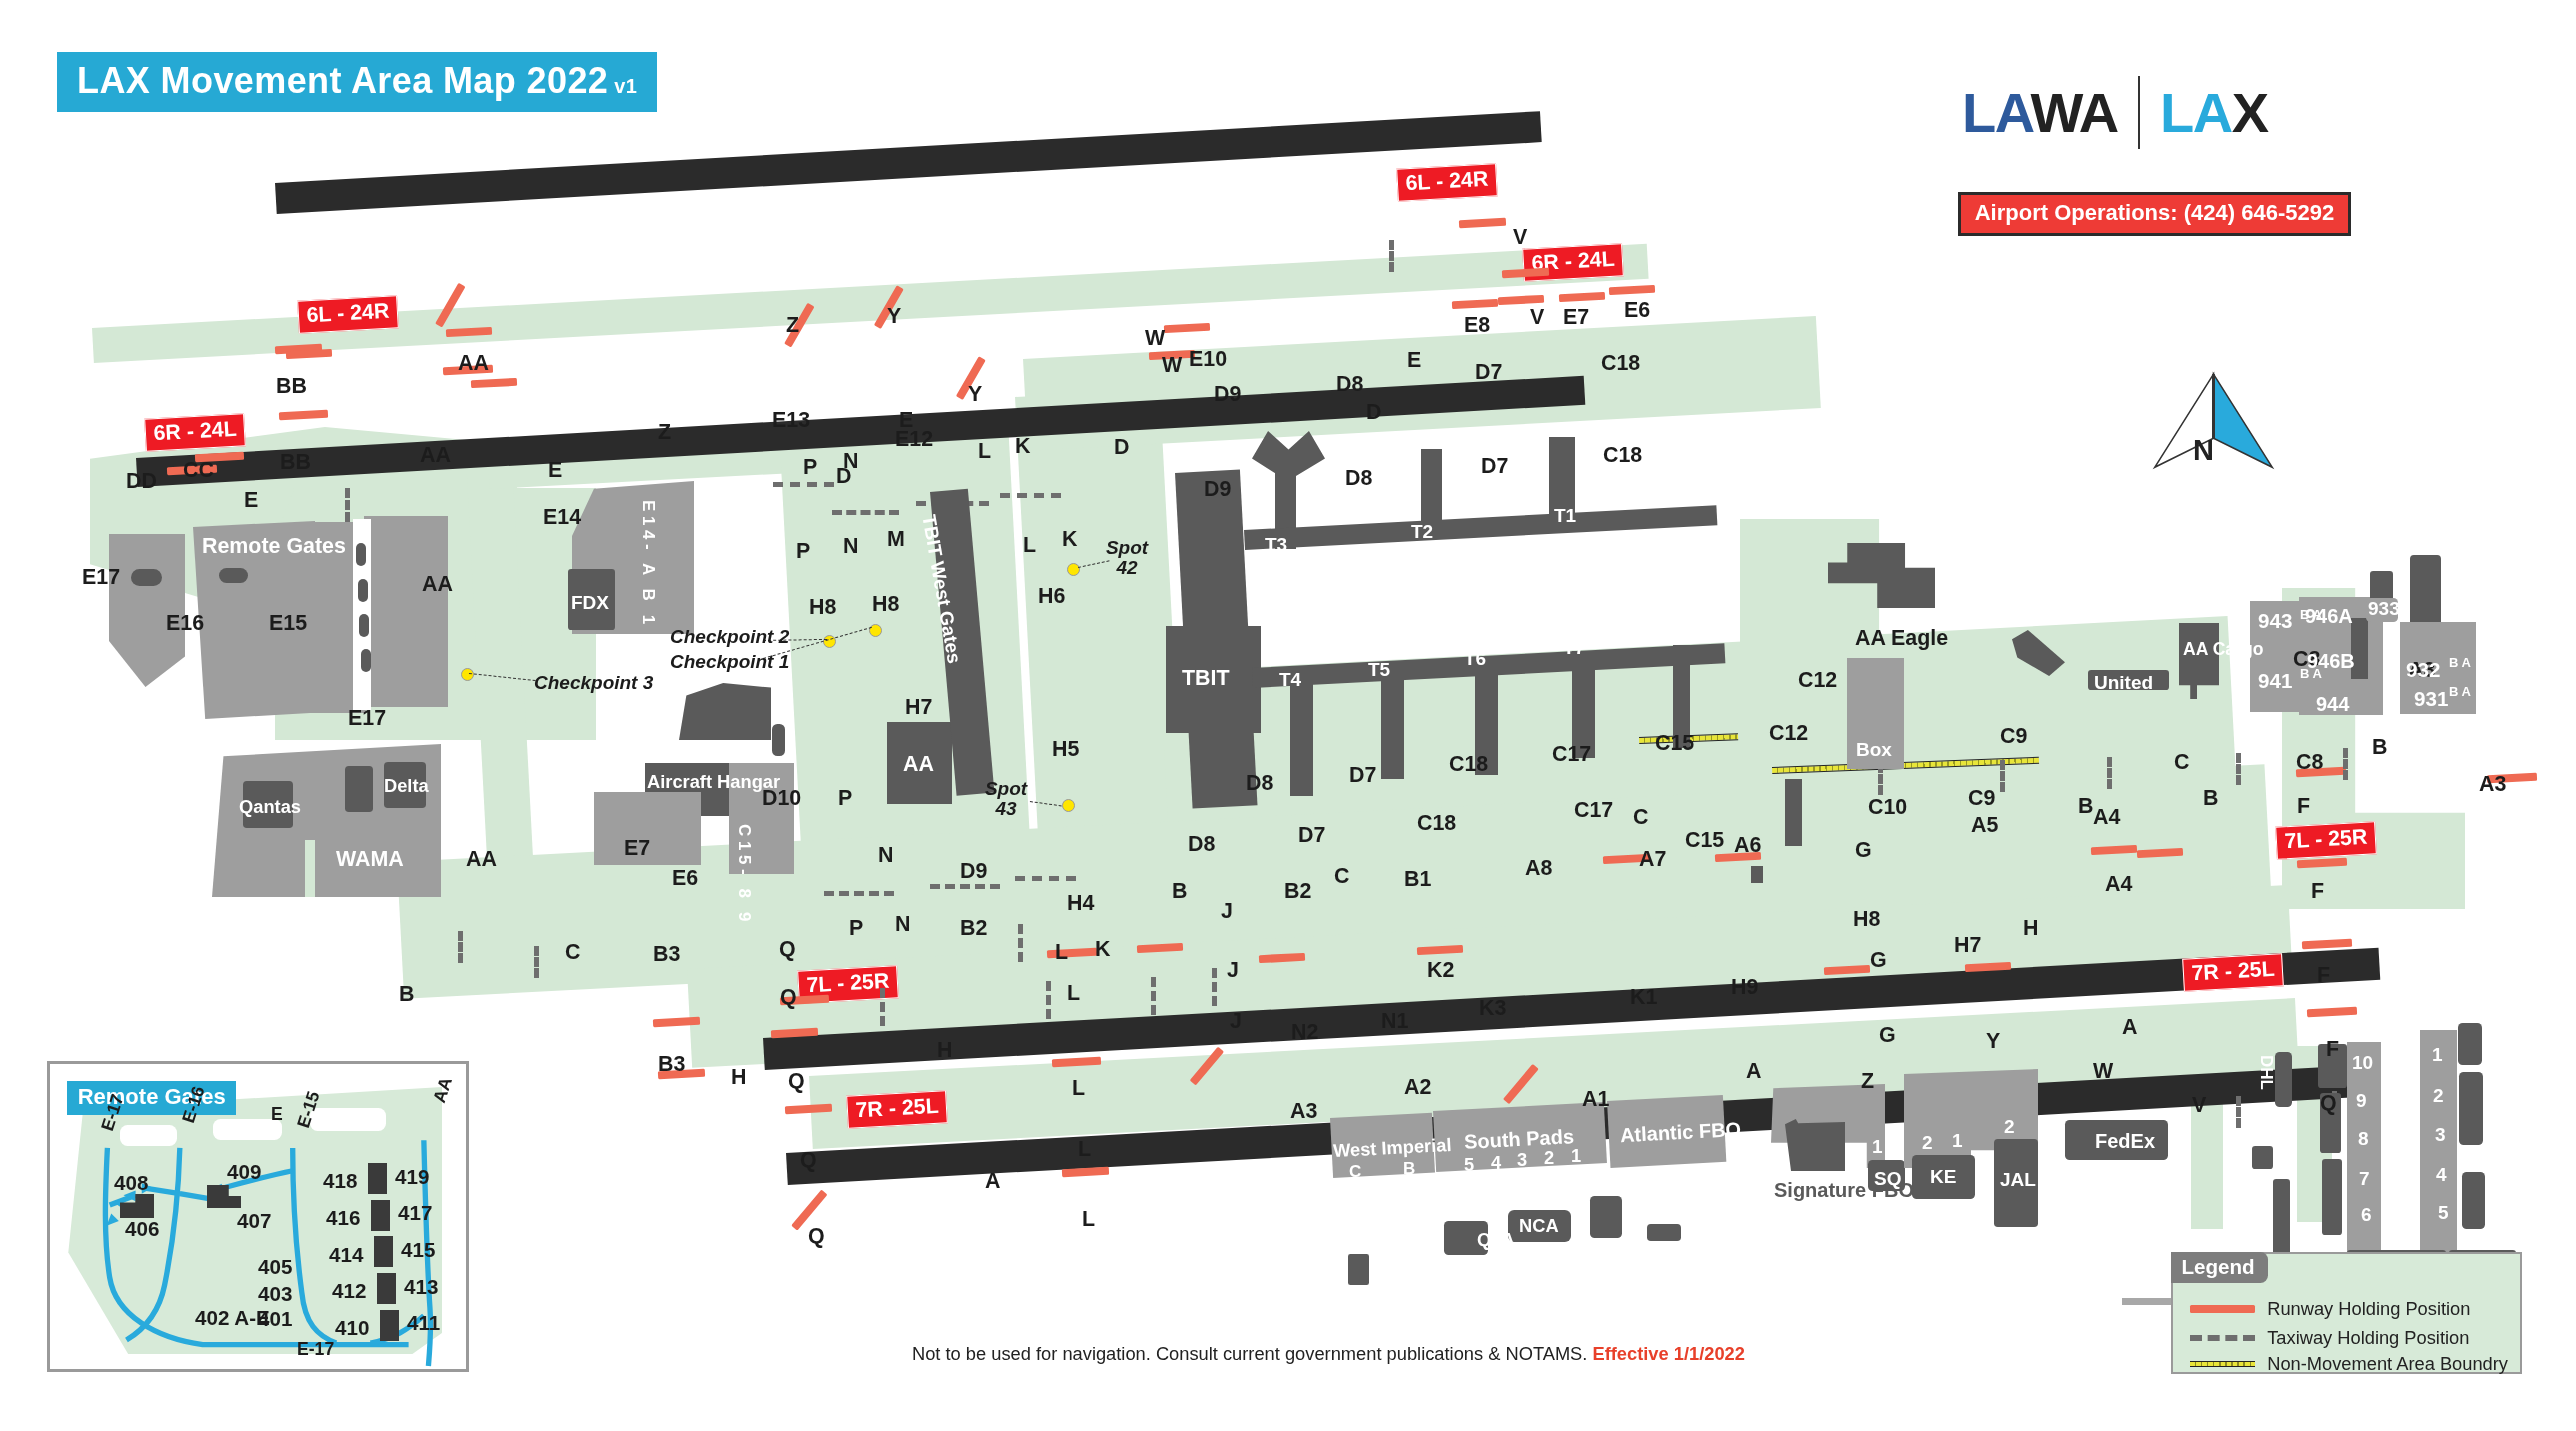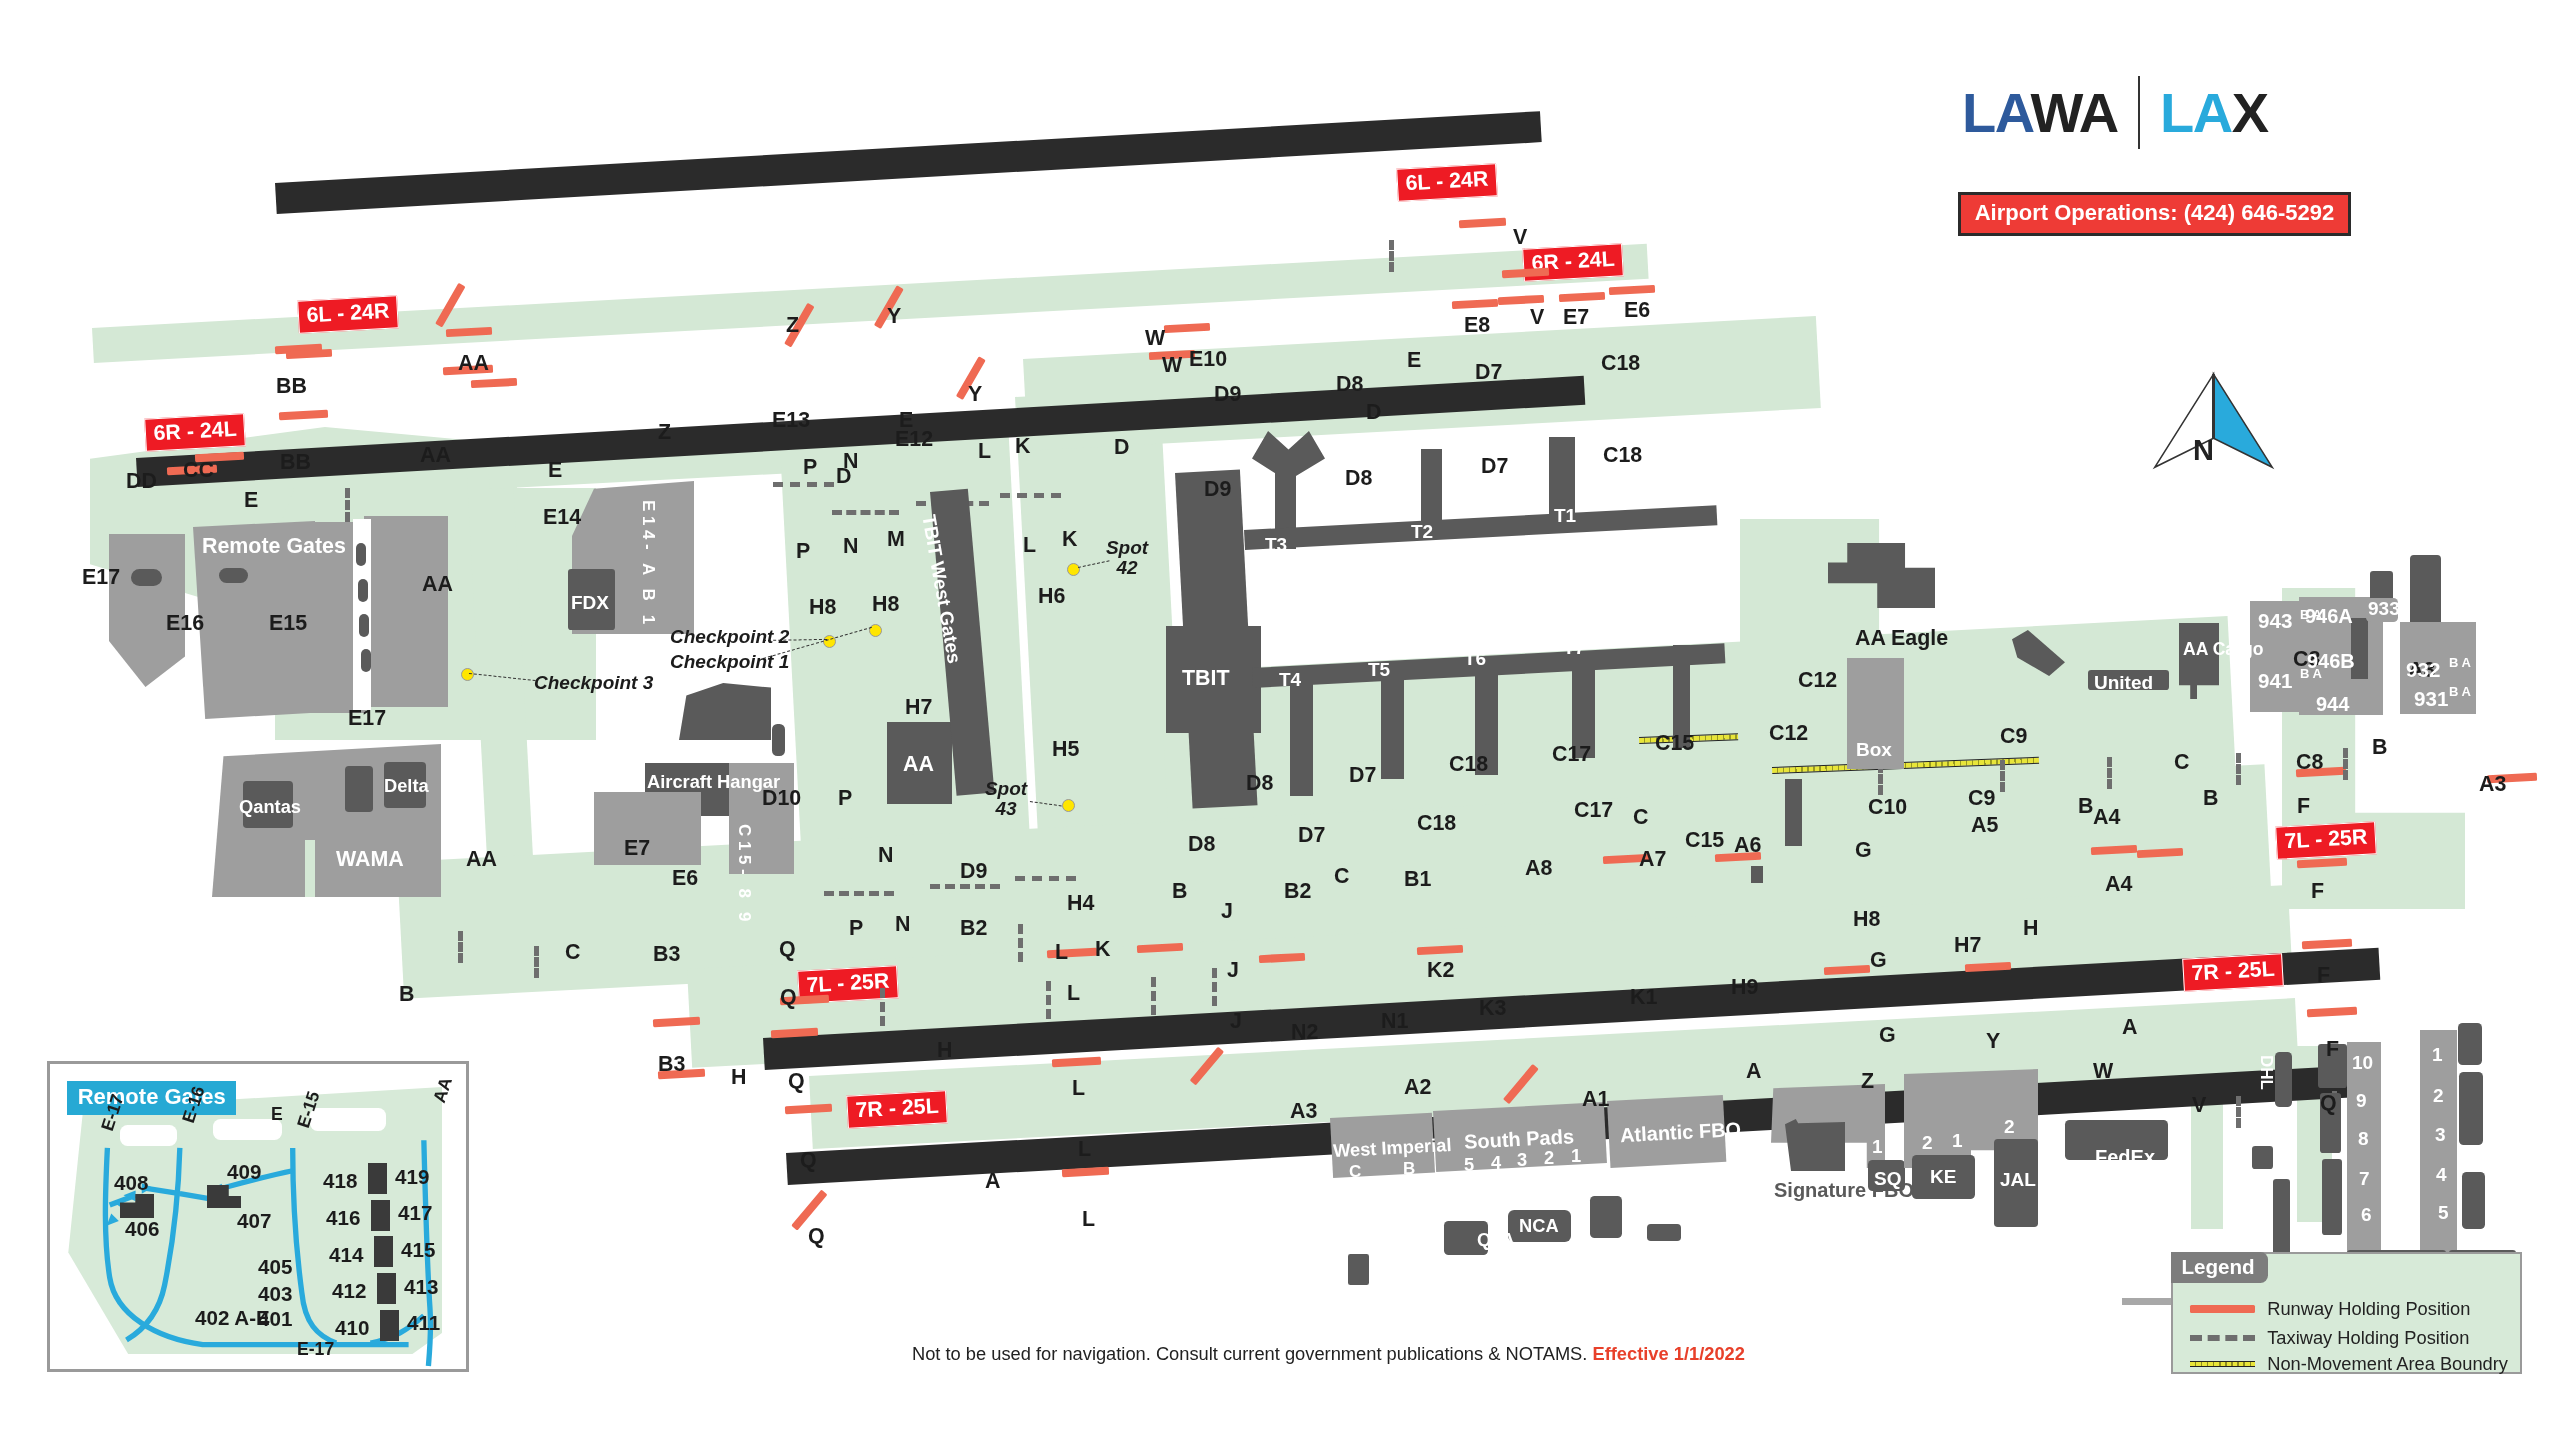--- a/index.html
+++ b/index.html
@@ -76,20 +76,23 @@
   .legend .sw2{width:65px;border-top:6.9px dashed #6e6e6e;}
   .legend .sw3{width:65px;height:4.6px;background:
      repeating-linear-gradient(90deg,#E8E53A 0 4.6px,#8d8b20 4.6px 6.1px);
      border-top:1.5px solid #222;border-bottom:1.5px solid #222;}
 </style>
 </head>
 <body>
 
 <div id="stage">
 
+  <div class="title-bar">
+    <span>LAX Movement Area Map 2022</span><span class="ver">v1</span>
+  </div>
 
   <div class="logo">
     <div class="lawa"><span class="la">LA</span><span>WA</span></div>
     <div class="sep"></div>
     <div class="lax"><span class="la">LA</span><span>X</span></div>
   </div>
 
   <div class="ops-box">Airport Operations: (424) 646-5292</div>
 
   <div class="compass">
@@ -503,21 +506,21 @@
   <div class="tx" style="left:1774px;top:1179px;color:#5a5a5a;font-size:20px;line-height:1.15;text-align:center;width:80px;">
     <span>Signature FBO</span>
   </div>
   <div class="tx wh" style="left:1872px;top:1136px;font-size:19px;">1</div>
   <div class="tx wh" style="left:1922px;top:1132px;font-size:19px;">2</div>
   <div class="tx wh" style="left:1952px;top:1130px;font-size:19px;">1</div>
   <div class="tx wh" style="left:2004px;top:1116px;font-size:19px;">2</div>
   <div class="tx wh" style="left:1874px;top:1168px;font-size:19px;">SQ</div>
   <div class="tx wh" style="left:1930px;top:1166px;font-size:19px;">KE</div>
   <div class="tx wh" style="left:2000px;top:1169px;font-size:19px;">JAL</div>
-  <div class="tx wh" style="left:2095px;top:1130px;font-size:20px;margin-top:16px;">FedEx</div>
+  <div class="tx wh" style="left:2095px;top:1130px;font-size:20px;">FedEx</div>
   <div class="tx" style="left:2276px;top:1055px;font-size:17px;color:#fff;transform:rotate(90deg);transform-origin:left top;">DHL</div>
   <div class="tx wh" style="left:2381px;top:1221px;font-size:19px;">ICC</div>
   <div class="tx wh" style="left:2352px;top:1052px;font-size:19px;">10</div>
   <div class="tx wh" style="left:2356px;top:1090px;font-size:19px;">9</div>
   <div class="tx wh" style="left:2358px;top:1128px;font-size:19px;">8</div>
   <div class="tx wh" style="left:2359px;top:1168px;font-size:19px;">7</div>
   <div class="tx wh" style="left:2361px;top:1204px;font-size:19px;">6</div>
   <div class="tx wh" style="left:2432px;top:1044px;font-size:19px;">1</div>
   <div class="tx wh" style="left:2433px;top:1085px;font-size:19px;">2</div>
   <div class="tx wh" style="left:2435px;top:1124px;font-size:19px;">3</div>

